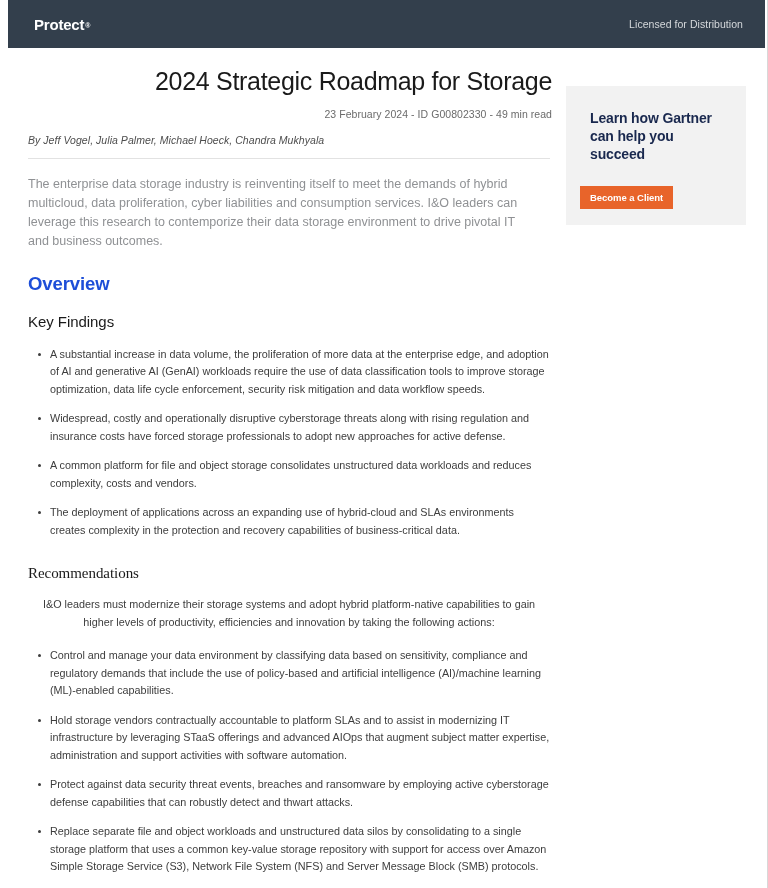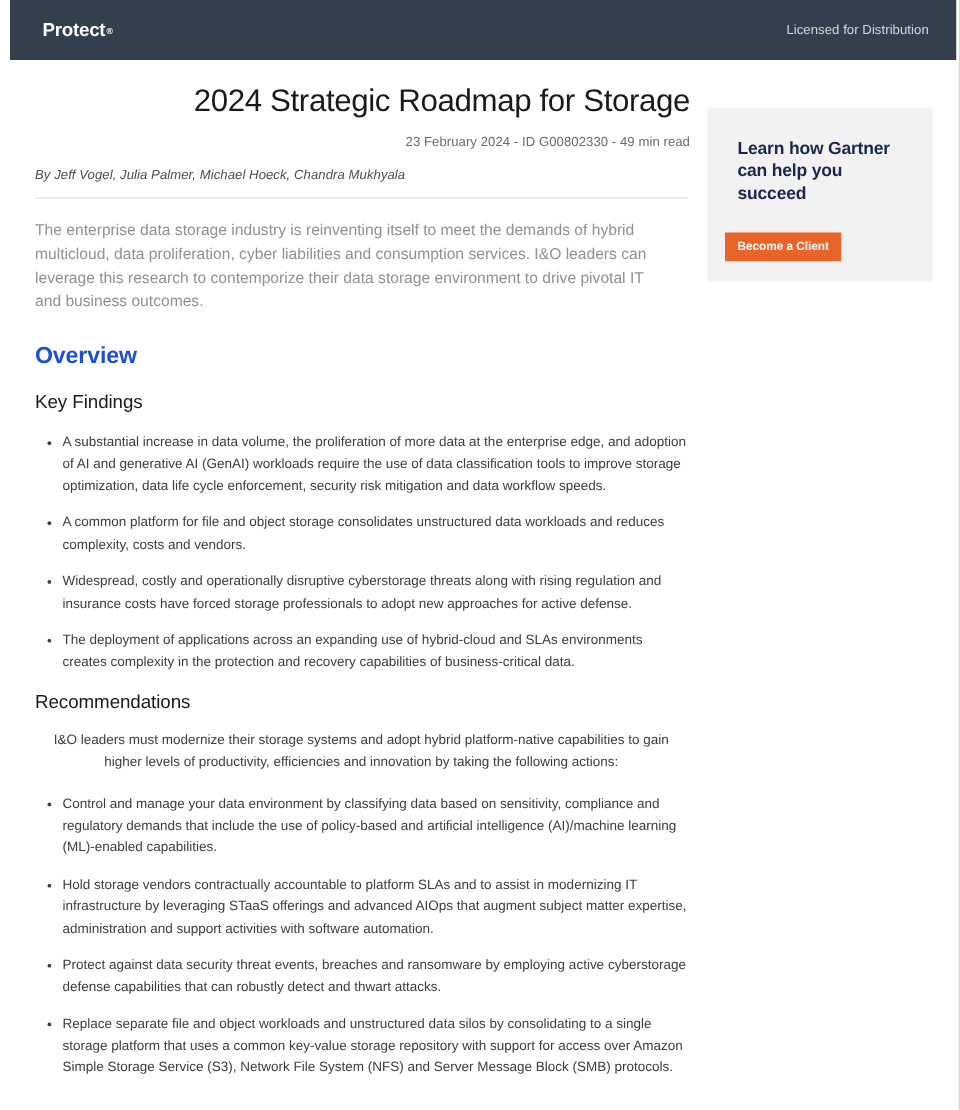--- a/index.html
+++ b/index.html
@@ -205,26 +205,26 @@
     <div class="rule"></div>
 
     <p class="abstract">The enterprise data storage industry is reinventing itself to meet the demands of hybrid multicloud, data proliferation, cyber liabilities and consumption services. I&amp;O leaders can leverage this research to contemporize their data storage environment to drive pivotal IT and business outcomes.</p>
 
     <h2 class="sec">Overview</h2>
 
     <h3 class="sub">Key Findings</h3>
 
     <ul class="bullets">
       <li>A substantial increase in data volume, the proliferation of more data at the enterprise edge, and adoption of AI and generative AI (GenAI) workloads require the use of data classification tools to improve storage optimization, data life cycle enforcement, security risk mitigation and data workflow speeds.</li>
+      <li>Widespread, costly and operationally disruptive cyberstorage threats along with rising regulation and insurance costs have forced storage professionals to adopt new approaches for active defense.</li>
       <li>A common platform for file and object storage consolidates unstructured data workloads and reduces complexity, costs and vendors.</li>
-      <li>Widespread, costly and operationally disruptive cyberstorage threats along with rising regulation and insurance costs have forced storage professionals to adopt new approaches for active defense.</li>
       <li>The deployment of applications across an expanding use of hybrid-cloud and SLAs environments creates complexity in the protection and recovery capabilities of business-critical data.</li>
     </ul>
 
-    <h3 class="sub" style="margin-top:14px;">Recommendations</h3>
+    <h3 class="sub" style="margin-top:26px;font-family:Liberation Serif, serif;">Recommendations</h3>
 
     <p class="lead">I&amp;O leaders must modernize their storage systems and adopt hybrid platform-native capabilities to gain higher levels of productivity, efficiencies and innovation by taking the following actions:</p>
 
     <ul class="bullets">
       <li>Control and manage your data environment by classifying data based on sensitivity, compliance and regulatory demands that include the use of policy-based and artificial intelligence (AI)/machine learning (ML)-enabled capabilities.</li>
       <li>Hold storage vendors contractually accountable to platform SLAs and to assist in modernizing IT infrastructure by leveraging STaaS offerings and advanced AIOps that augment subject matter expertise, administration and support activities with software automation.</li>
       <li>Protect against data security threat events, breaches and ransomware by employing active cyberstorage defense capabilities that can robustly detect and thwart attacks.</li>
       <li>Replace separate file and object workloads and unstructured data silos by consolidating to a single storage platform that uses a common key-value storage repository with support for access over Amazon Simple Storage Service (S3), Network File System (NFS) and Server Message Block (SMB) protocols.</li>
 
     </ul>

